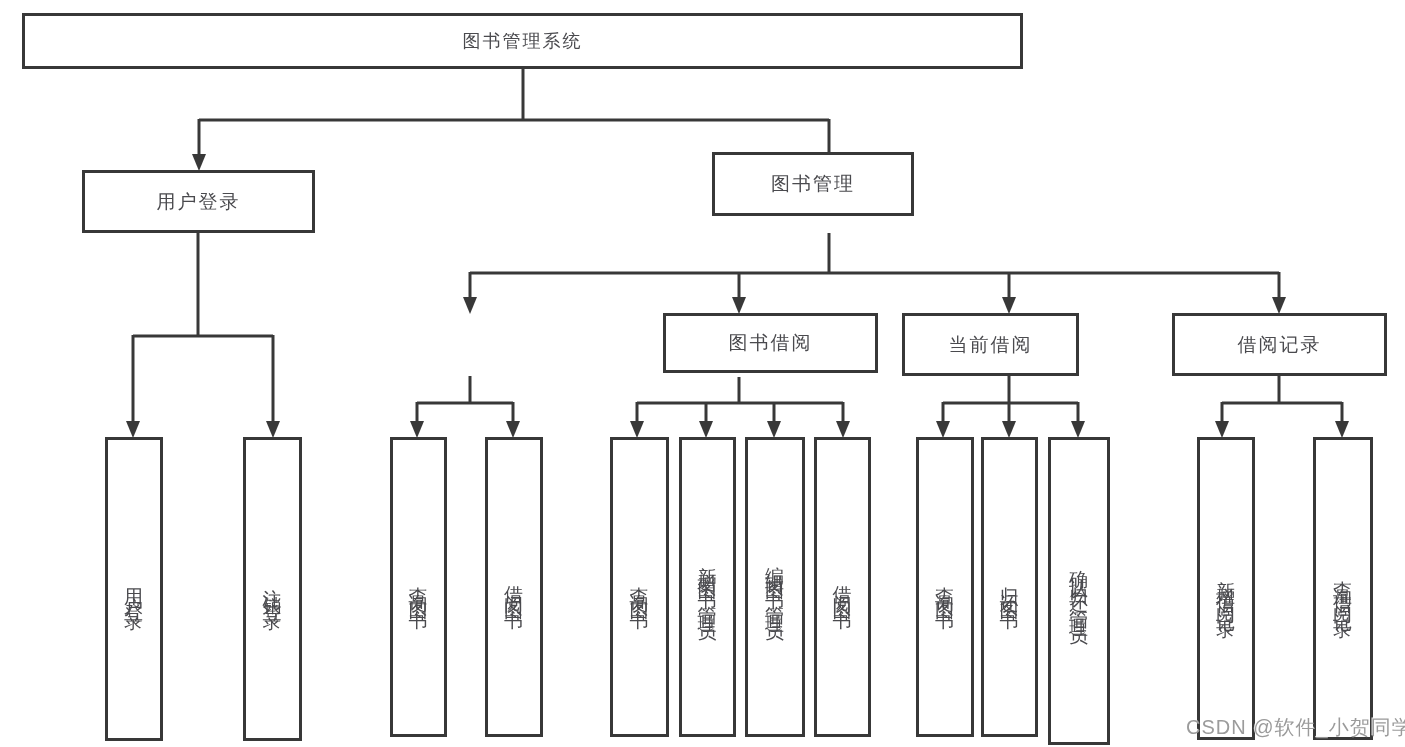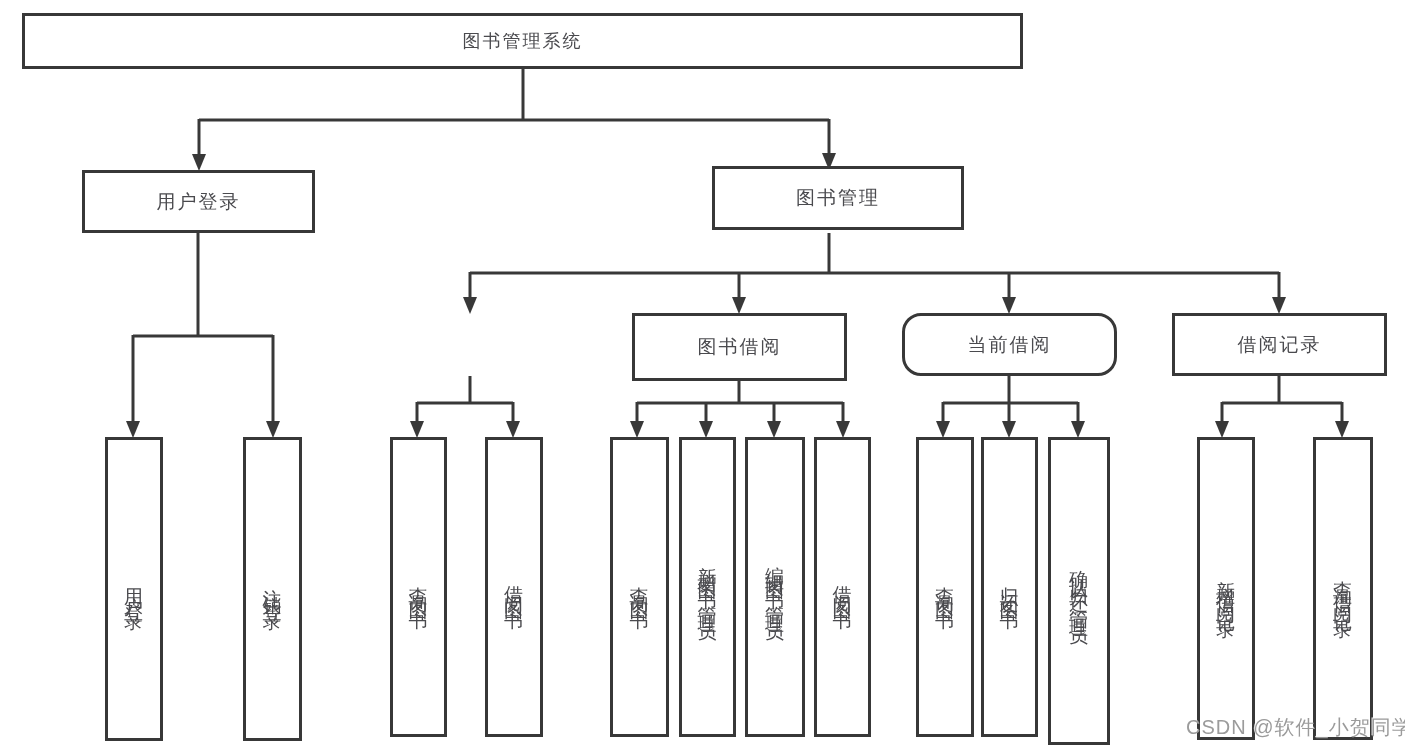--- a/index.html
+++ b/index.html
@@ -134,28 +134,28 @@
     </g>
   </svg>
 
   <div class="node root" style="left:22px; top:13px; width:1001px; height:56px;">
     <span>图书管理系统</span>
   </div>
 
   <div class="node" style="left:82px; top:170px; width:233px; height:63px;">
     <span>用户登录</span>
   </div>
-  <div class="node" style="left:712px; top:166px; width:252px; height:64px;">
+  <div class="node" style="left:712px; top:152px; width:202px; height:64px;">
     <span>图书管理</span>
   </div>
 
-  <div class="node" style="left:632px; top:313px; width:215px; height:68px;">
+  <div class="node" style="left:663px; top:313px; width:215px; height:60px;">
     <span>图书借阅</span>
   </div>
-  <div class="node" style="left:902px; top:313px; width:215px; height:63px;border-radius:19px;">
+  <div class="node" style="left:902px; top:313px; width:177px; height:63px;">
     <span>当前借阅</span>
   </div>
   <div class="node" style="left:1172px; top:313px; width:215px; height:63px;">
     <span>借阅记录</span>
   </div>
 
   <div class="leaf" style="left:105px; top:437px; width:58px; height:304px;">
     <span>用户登录</span>
   </div>
   <div class="leaf" style="left:243px; top:437px; width:59px; height:304px;">

